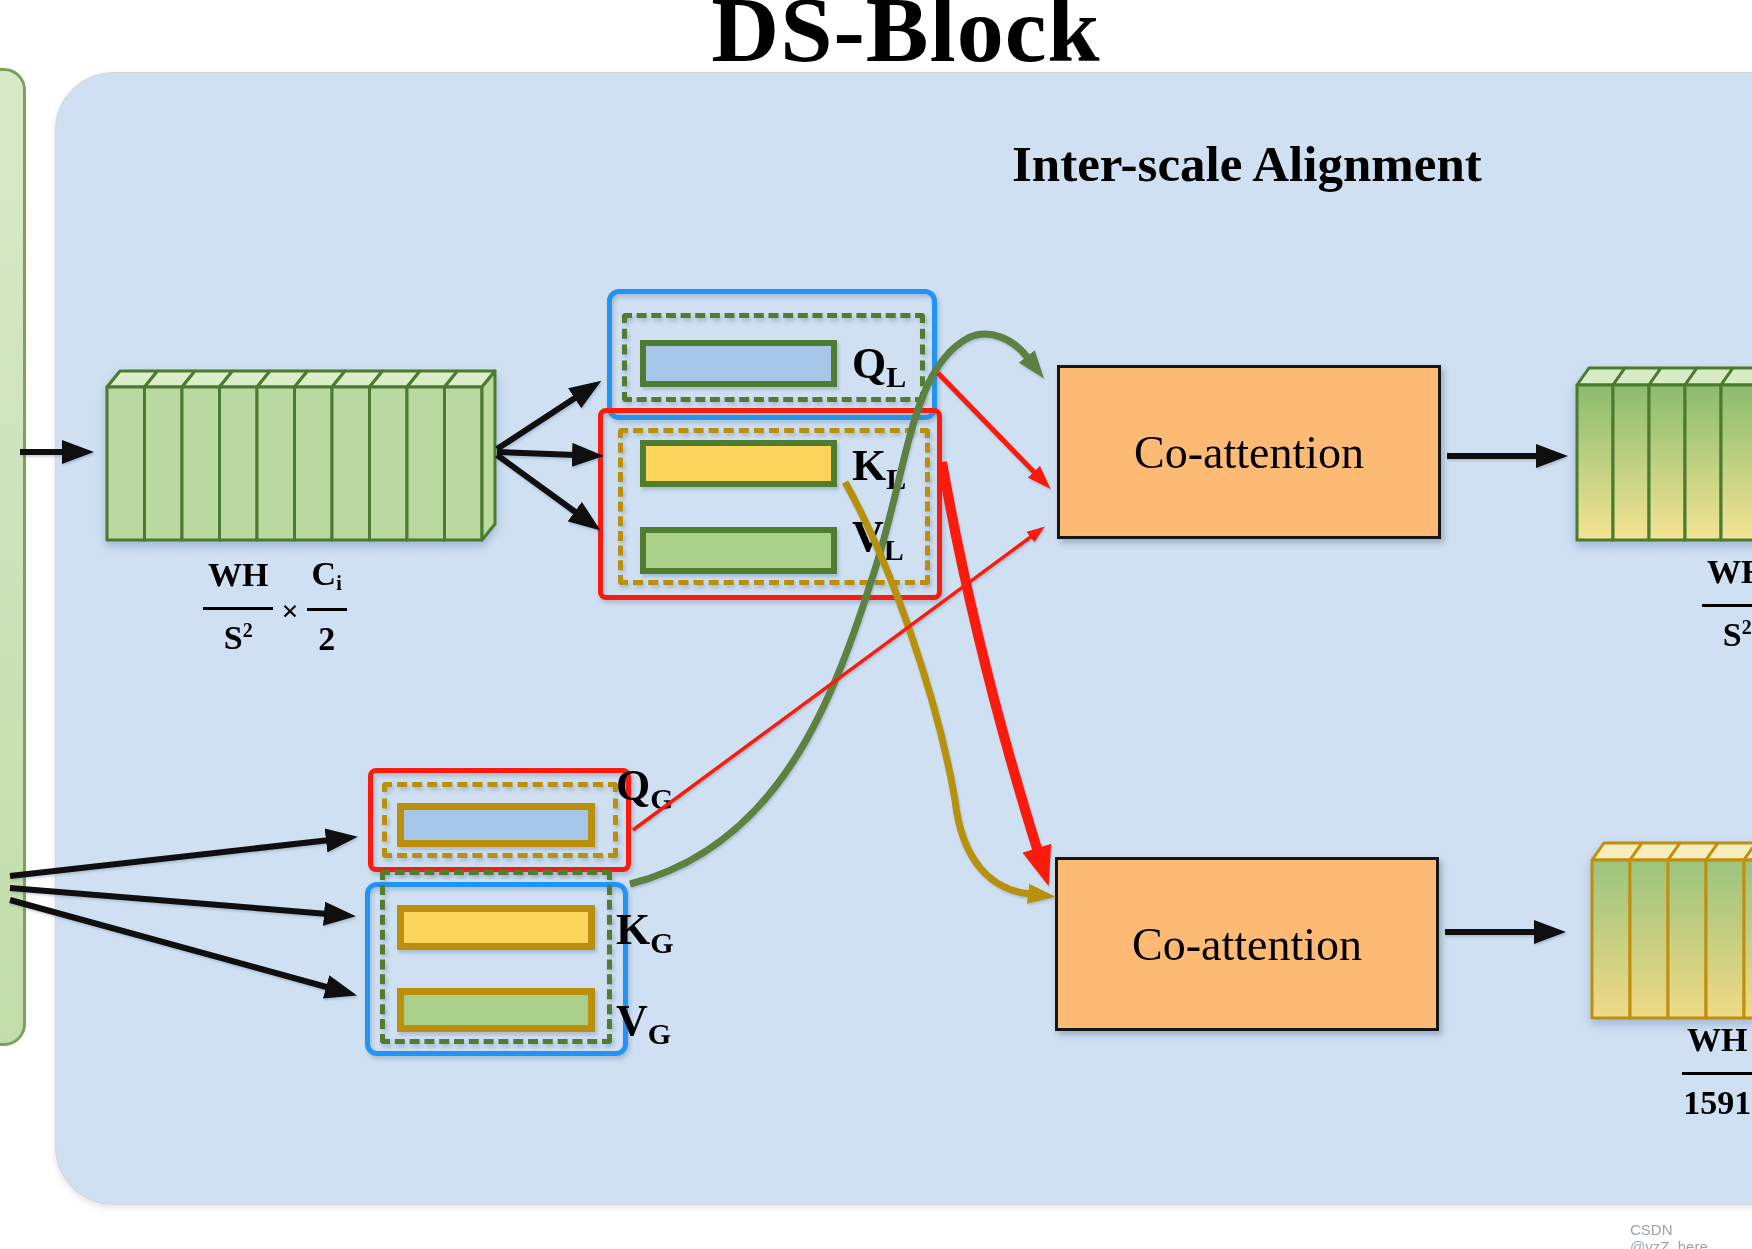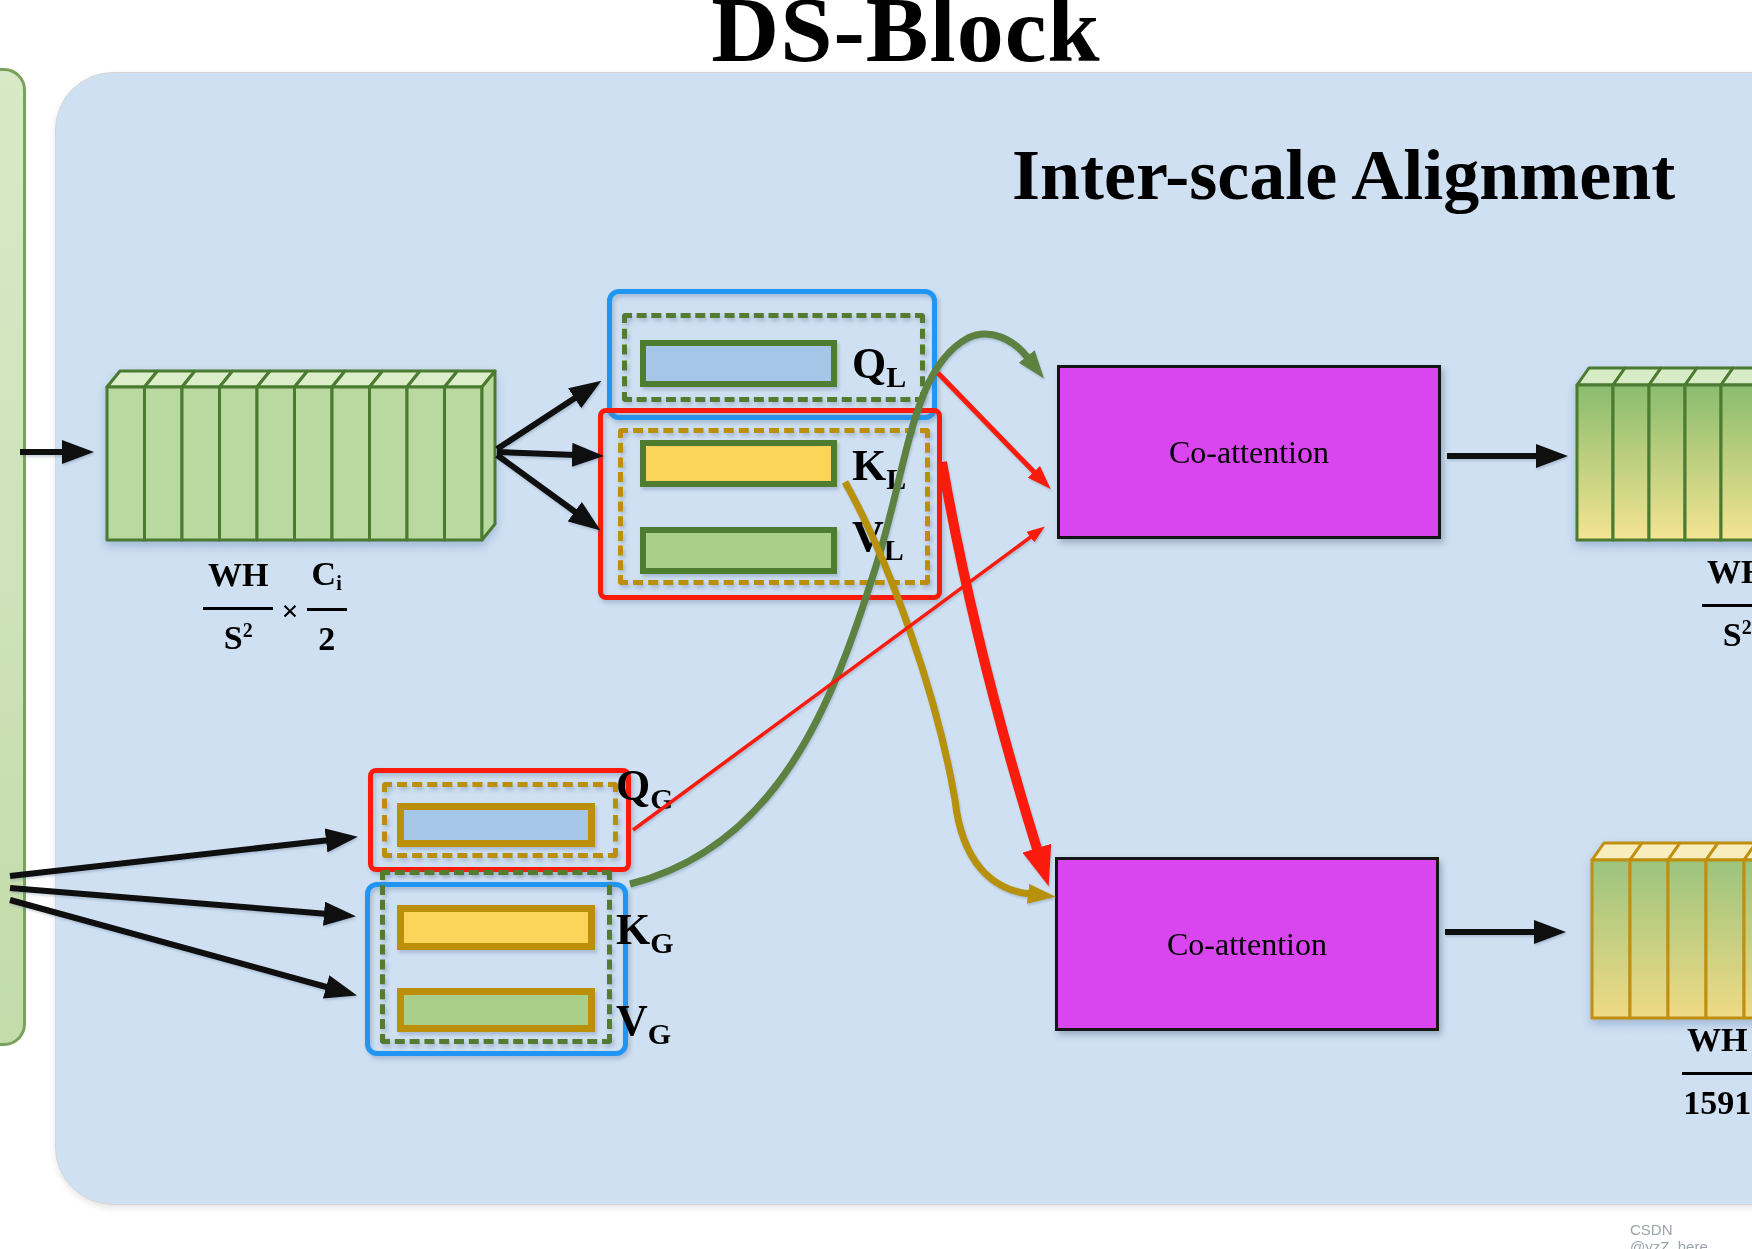--- a/index.html
+++ b/index.html
@@ -2,41 +2,41 @@
 <html><head>
 <meta charset="utf-8">
 <style>
   html,body{margin:0;padding:0;background:#fff;}
   .stage{position:relative;width:1752px;height:1249px;overflow:hidden;background:#ffffff;
          font-family:"Liberation Serif","DejaVu Serif",serif;}
   .title{position:absolute;top:-16px;left:30px;width:1752px;text-align:center;
          font-size:94px;line-height:90px;font-weight:bold;color:#000;letter-spacing:1px;}
   .panel{position:absolute;left:55px;top:72px;width:1780px;height:1131px;background:#cfe0f2;
          border:1px solid #d6d6d6;border-radius:58px;box-shadow:0 3px 6px rgba(0,0,0,.10);}
-  .panel-heading{position:absolute;left:1012px;top:136px;font-size:72px;font-weight:bold;
+  .panel-heading{position:absolute;left:1012px;top:136px;font-size:51px;font-weight:bold;
          line-height:1.1;white-space:nowrap;color:#000;}
   .green-strip{position:absolute;left:-42px;top:68px;width:62px;height:972px;border-radius:22px;
          border:3px solid #79a35c;background:linear-gradient(180deg,#d8e9c8,#c3dcaa);}
   .stack{position:absolute;filter:drop-shadow(0 5px 5px rgba(90,120,170,.38));}
   .box{position:absolute;border-radius:8px;background:transparent;
        filter:drop-shadow(2px 3px 2px rgba(100,125,160,.40));}
   .b-blue{border:5px solid #2095f3;border-radius:12px;}
   .b-red{border:5px solid #fa1b0c;}
   .d-green{border:5px dashed #547c31;border-radius:4px;}
   .d-olive{border:5px dashed #bc8f0a;border-radius:4px;}
   .qkv-rect{position:absolute;box-shadow:2px 3px 3px rgba(100,125,160,.35);}
   .bg-q{background:#a5c6e6;}
   .bg-k{background:#fcd45a;}
   .bg-v{background:#a9cf89;}
   .br-green{border:6px solid #4e7c31;}
   .br-olive{border:7px solid #bc8f0a;}
   .qkv-label{position:absolute;font-weight:bold;font-size:44px;line-height:1;color:#000;}
   .qkv-label sub{font-size:30px;vertical-align:-9px;font-weight:bold;}
-  .coatt{position:absolute;width:378px;height:168px;background:#d946ef;border:3px solid #151515;
-         display:flex;align-items:center;justify-content:center;font-size:32px;color:#000;
+  .coatt{position:absolute;width:378px;height:168px;background:#fdba74;border:3px solid #151515;
+         display:flex;align-items:center;justify-content:center;font-size:46px;color:#000;
          box-shadow:3px 4px 6px rgba(60,80,110,.35);}
   .formula{position:absolute;display:flex;align-items:center;gap:7px;font-weight:bold;
            font-size:34px;color:#000;line-height:1.05;}
   .frac{display:inline-block;text-align:center;}
   .frac .num{display:block;padding:0 5px 14px 5px;border-bottom:3px solid #000;}
   .frac .den{display:block;padding-top:10px;}
   .formula sup{font-size:20px;}
   .formula sub{font-size:20px;vertical-align:-5px;}
   .times{font-size:30px;padding:0 1px;align-self:center;margin-top:8px;}
   #arrows{position:absolute;left:0;top:0;filter:drop-shadow(1px 2px 1px rgba(90,115,150,.30));}

